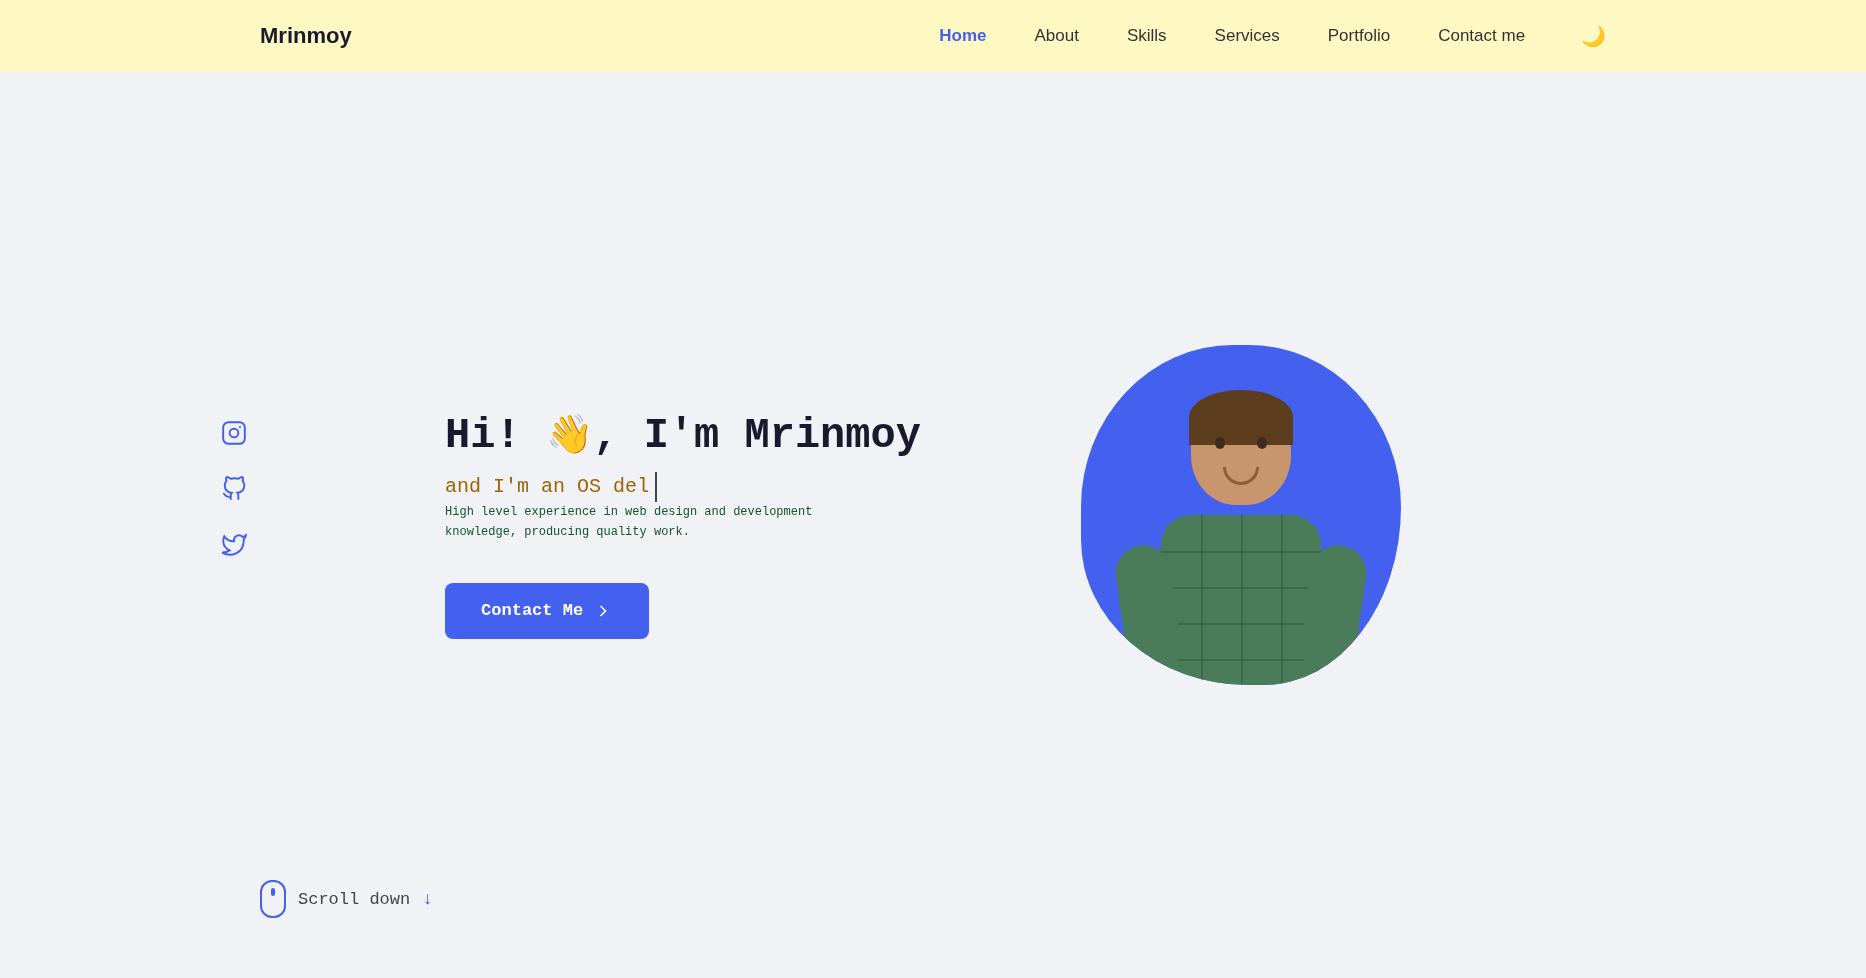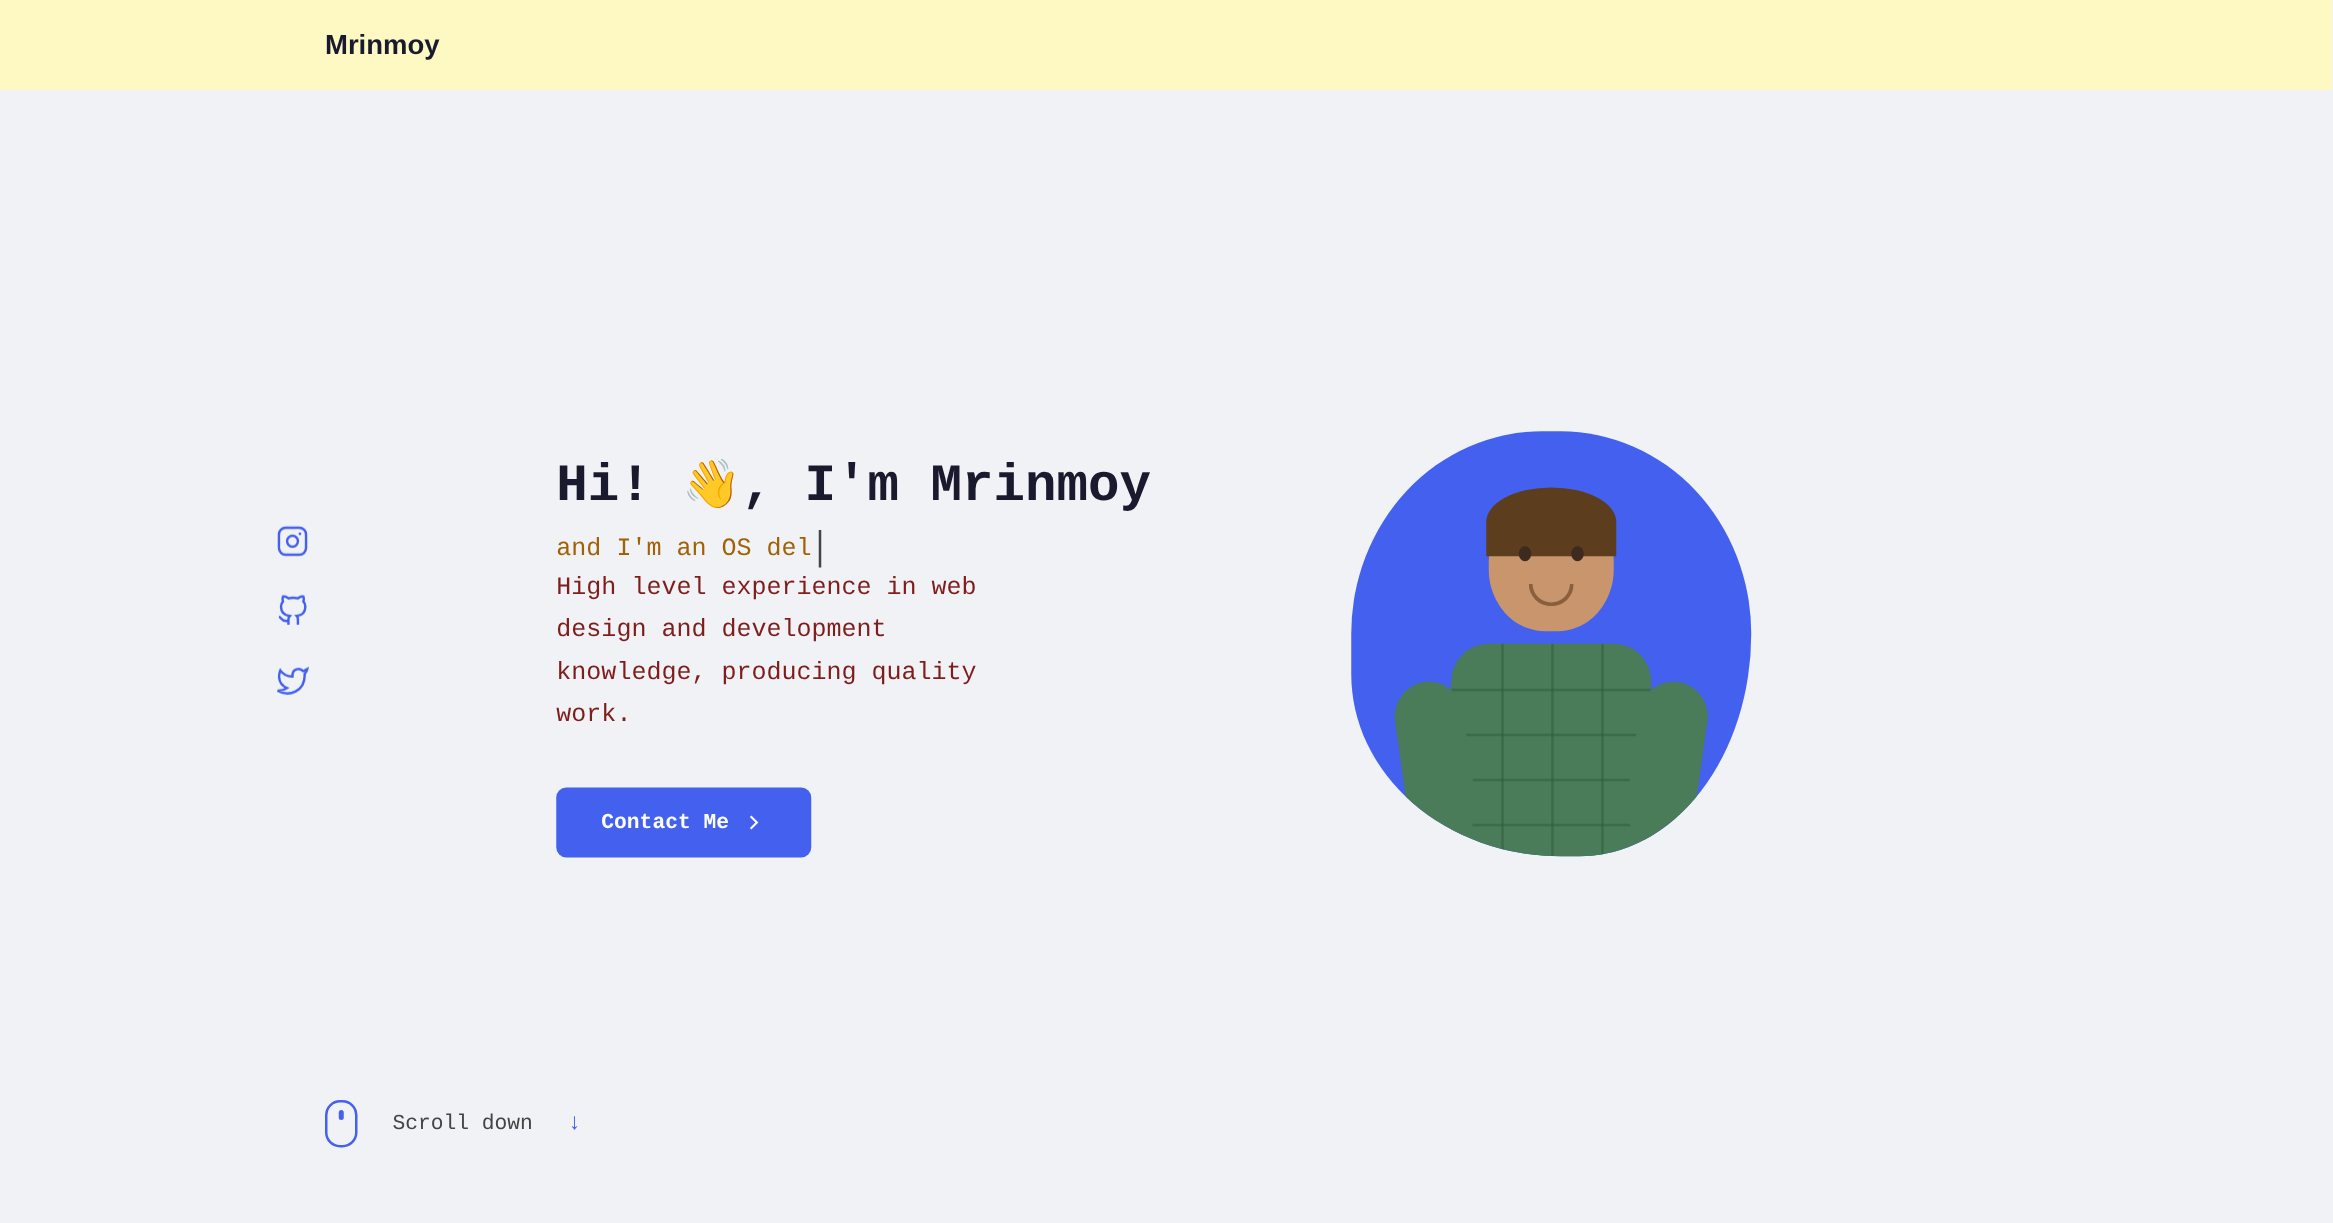--- a/index.html
+++ b/index.html
@@ -131,22 +131,22 @@
       animation: blink 1s infinite;
       vertical-align: middle;
     }
 
     @keyframes blink {
       0%, 50% { opacity: 1; }
       51%, 100% { opacity: 0; }
     }
 
     .hero-description {
-      font-size: 20px;
-      color: #7f1d1d;
+      font-size: 12px;
+      color: #14532d;
       line-height: 1.7;
       margin-bottom: 40px;
       max-width: 380px;
     }
 
     .contact-btn {
       display: inline-flex;
       align-items: center;
       gap: 10px;
       background-color: #4361ee;
@@ -281,21 +281,21 @@
     .person-shoulder-left { left: -40px; transform: rotate(-8deg); }
     .person-shoulder-right { right: -40px; transform: rotate(8deg); }
 
     
     .scroll-down {
       position: absolute;
       bottom: 60px;
       left: 260px;
       display: flex;
       align-items: center;
-      gap: 28px;
+      gap: 12px;
       cursor: pointer;
       color: #444;
       font-size: 17px;
       font-weight: 500;
     }
 
     .mouse-icon {
       width: 26px;
       height: 38px;
       border: 2px solid #4361ee;
@@ -321,20 +321,33 @@
     .wave-emoji {
       display: inline-block;
       font-size: 38px;
     }
   </style>
 </head>
 <body>
 
 <nav class="navbar">
   <span class="navbar-logo">Mrinmoy</span>
+  <ul class="navbar-links">
+    <li><a href="#" class="active">Home</a></li>
+    <li><a href="#">About</a></li>
+    <li><a href="#">Skills</a></li>
+    <li><a href="#">Services</a></li>
+    <li><a href="#">Portfolio</a></li>
+    <li><a href="#">Contact me</a></li>
+    <li>
+      <button class="dark-mode-btn">
+        <span>🌙</span>
+      </button>
+    </li>
+  </ul>
 </nav>
 
 <div class="social-sidebar">
 
   <a href="#" class="social-icon">
     <svg viewBox="0 0 24 24">
       <rect x="2" y="2" width="20" height="20" rx="5" ry="5"></rect>
       <circle cx="12" cy="12" r="4"></circle>
       <circle cx="17.5" cy="6.5" r="1" fill="#4361ee" stroke="none"></circle>
     </svg>

